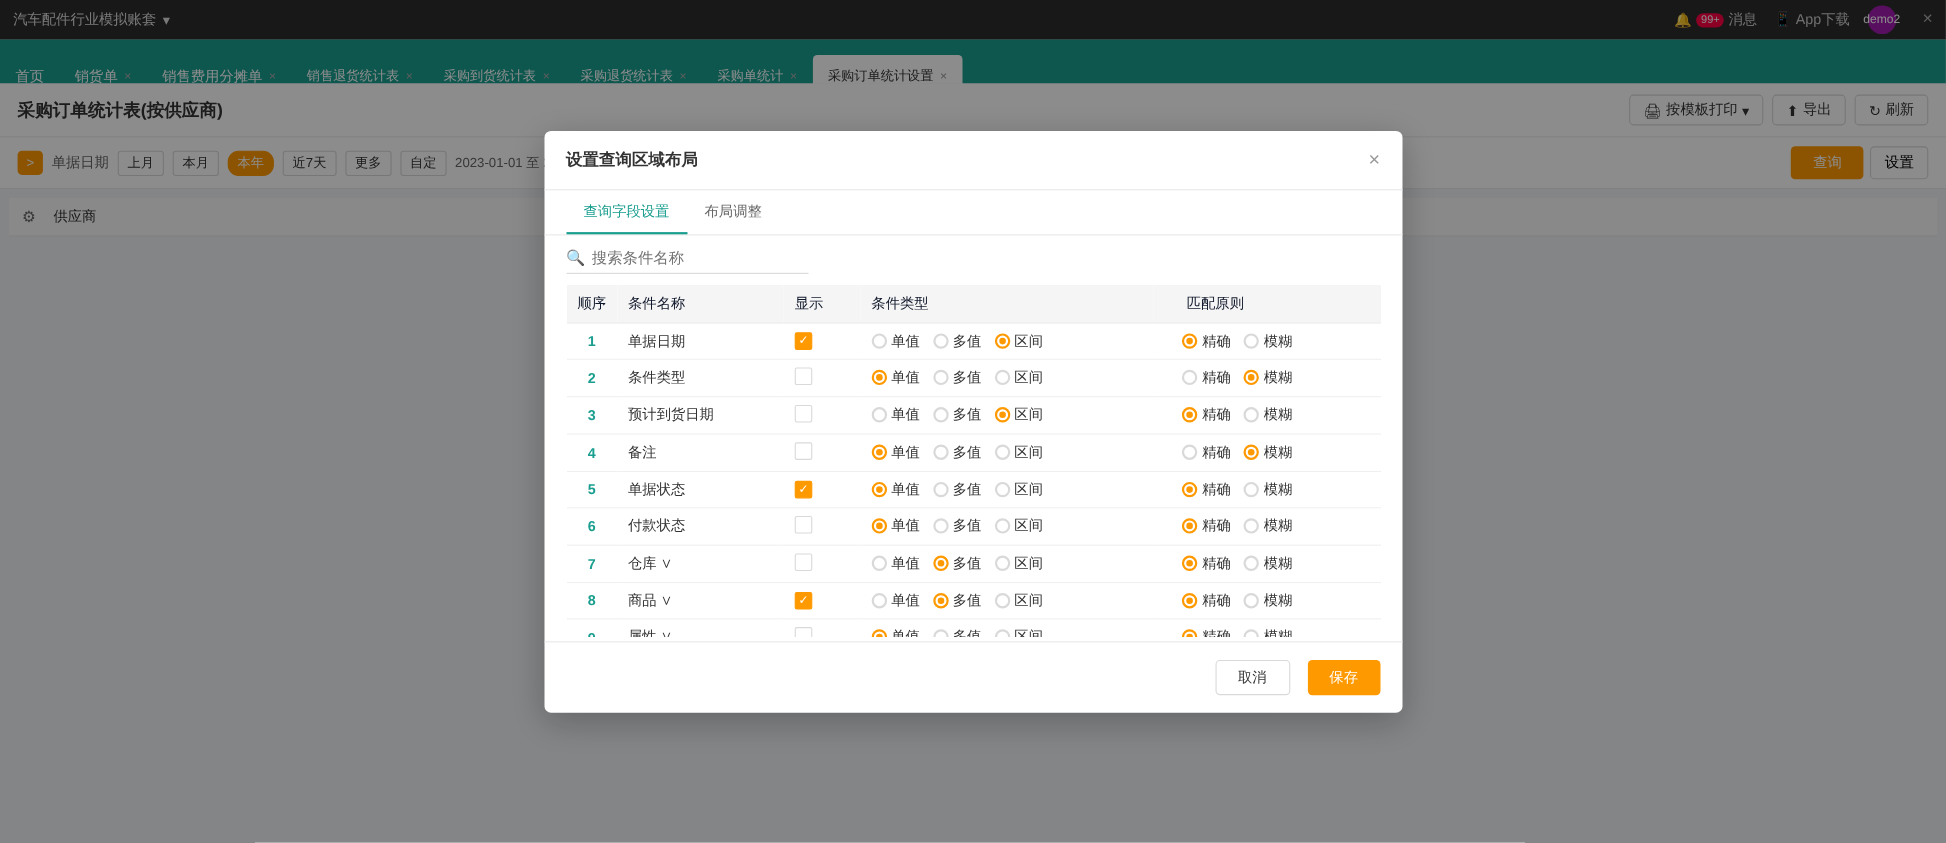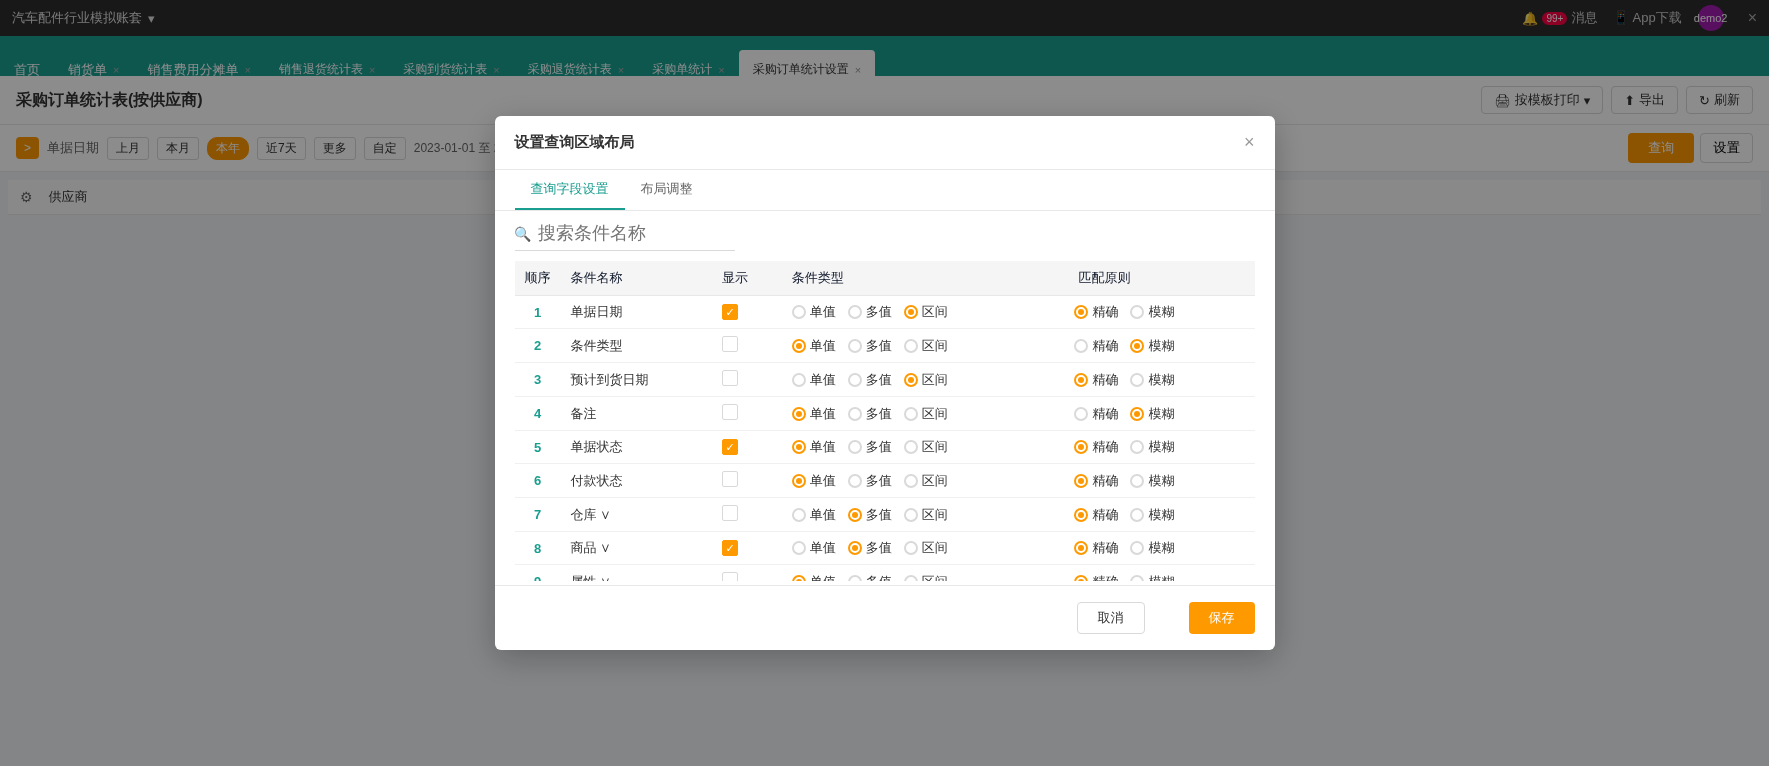--- a/index.html
+++ b/index.html
@@ -162,21 +162,21 @@
     .search-bar {
       display: flex;
       align-items: center;
       border-bottom: 1px solid #d9d9d9;
       margin-bottom: 10px;
       padding-bottom: 6px;
       gap: 6px;
       width: 220px;
     }
     .search-bar input {
-      border: none; outline: none; font-size: 18px; color: #666; width: 180px;
+      border: none; outline: none; font-size: 14px; color: #666; width: 180px;
     }
     .search-icon { color: #999; font-size: 14px; }
 
     
     .config-table { width: 100%; border-collapse: collapse; font-size: 13px; }
     .config-table thead tr { background: #f5f5f5; }
     .config-table th {
       padding: 8px 10px;
       text-align: left;
       color: #0f172a;
@@ -230,21 +230,21 @@
     
     .modal-footer {
       padding: 16px 20px;
       display: flex;
       justify-content: flex-end;
       gap: 16px;
       border-top: 1px solid #e8e8e8;
       margin-top: 4px;
     }
     .btn-cancel { border: 1px solid #d9d9d9; background: #fff; padding: 6px 20px; border-radius: 4px; cursor: pointer; font-size: 13px; color: #333; }
-    .btn-save { background: #f90; color: #fff; border: none; padding: 6px 20px; border-radius: 4px; cursor: pointer; font-size: 13px; font-weight: 500; margin-left: 28px; }
+    .btn-save { background: #f90; color: #fff; border: none; padding: 6px 20px; border-radius: 4px; cursor: pointer; font-size: 13px; font-weight: 500; }
 
     .scrollbar-area::-webkit-scrollbar { width: 6px; }
     .scrollbar-area::-webkit-scrollbar-thumb { background: #ccc; border-radius: 3px; }
   </style>
 </head>
 <body>
 
 <div class="top-bar">
   <div class="top-bar-left">
     <span>汽车配件行业模拟账套</span>

